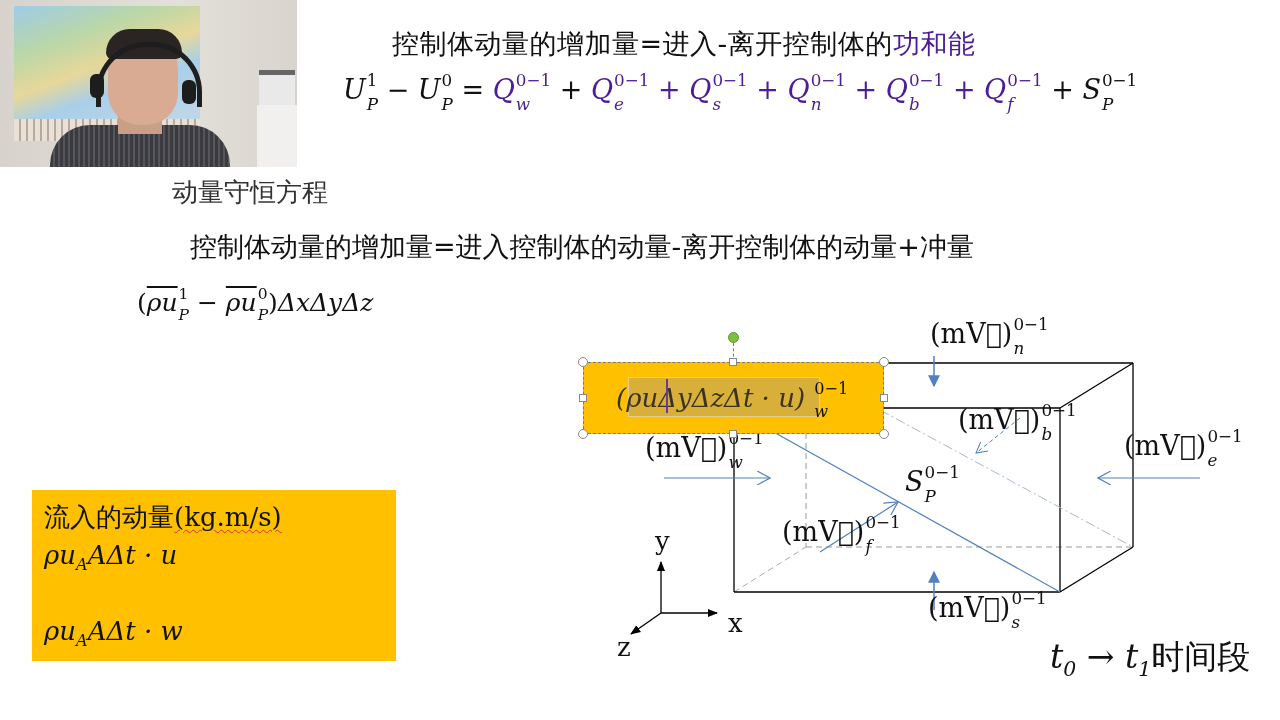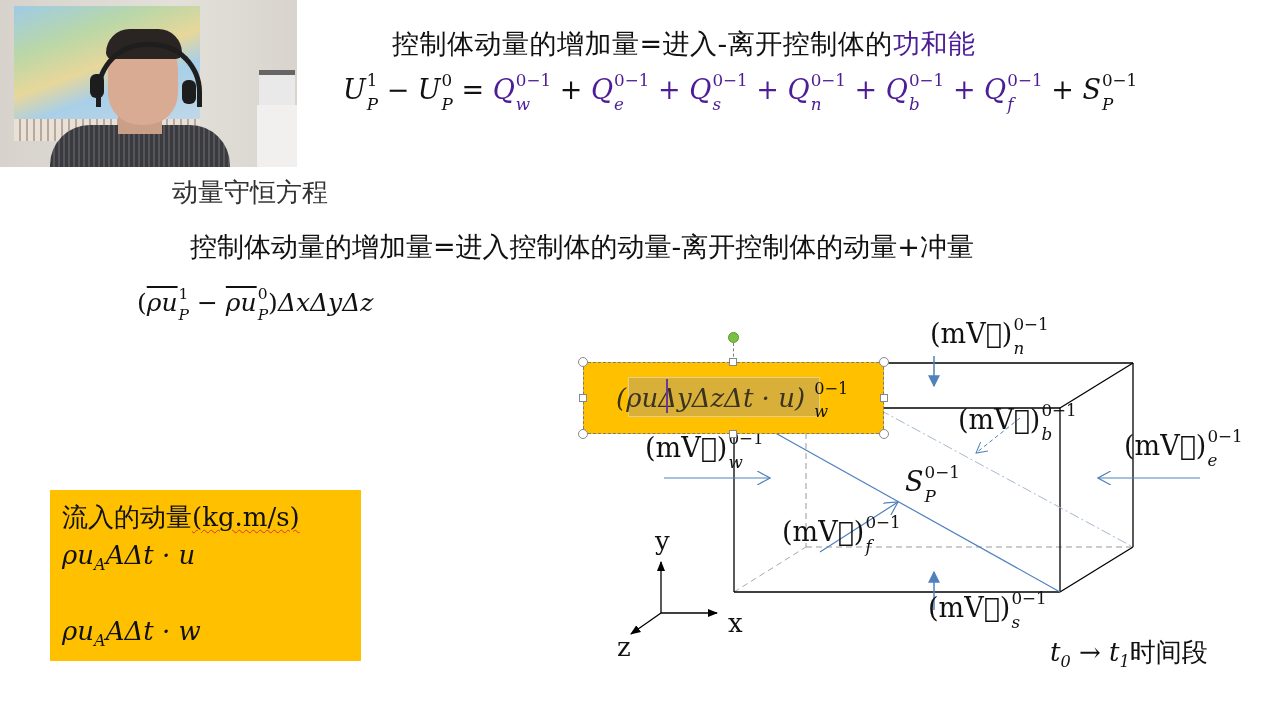--- a/index.html
+++ b/index.html
@@ -33,21 +33,21 @@
   #webcam .ear-r { position:absolute; left:182px; top:80px; width:14px; height:24px; border-radius:6px; background:#1d1d1d; }
 
   #title1 { left:392px; top:26px; font-family:"DejaVu Sans", sans-serif; font-size:27px; letter-spacing:0.5px; white-space:nowrap; }
   #eq1 { left:343px; top:74px; font-size:27px; white-space:nowrap; }
   #section { left:172px; top:175px; font-size:26px; color:#333; font-family:Liberation Mono, monospace; }
   #title2 { left:190px; top:229px; font-family:"DejaVu Sans", sans-serif; font-size:27px; white-space:nowrap; }
   #eq2 { left:137px; top:288px; font-size:25px; white-space:nowrap; }
   .ov { text-decoration:overline; }
 
   
-  #infobox { left:50px; top:490px; width:311px; height:171px; background:#ffc000; }
+  #infobox { left:32px; top:490px; width:364px; height:171px; background:#ffc000; }
   #infobox .line { position:absolute; left:12px; font-size:26px; white-space:nowrap; }
   #infobox .l0 { top:10px; font-style:normal; }
   #infobox .l1 { top:50px; }
   #infobox .l2 { top:88px; }
   #infobox .l3 { top:126px; }
   .squiggle { text-decoration:underline wavy #d33; text-decoration-thickness:1px; text-underline-offset:3px; }
 
   
   #diagram { left:0; top:0; width:1280px; height:720px; pointer-events:none; }
   .lbl { position:absolute; font-size:27px; white-space:nowrap; }
@@ -55,21 +55,21 @@
   
   #selbox { left:583px; top:362px; width:301px; height:72px; background:#ffc000; border:1px dashed #7a7a7a; box-sizing:border-box; }
   #selbox .hl { position:absolute; left:44px; top:14px; width:190px; height:38px; background:rgba(200,168,80,0.7); border:1px solid rgba(255,255,255,0.4); }
   #selbox .txt { position:absolute; left:32px; top:20px; font-size:26px; white-space:nowrap; color:#3a3320; }
   #selbox .caret { position:absolute; left:82px; top:16px; width:2px; height:34px; background:#6a3a9a; }
   .handle { position:absolute; width:8px; height:8px; background:#fff; border:1px solid #888; box-sizing:border-box; }
   .handle.r { border-radius:50%; width:10px; height:10px; }
   #rot { position:absolute; left:728px; top:332px; width:11px; height:11px; border-radius:50%; background:#7ac142; border:1px solid #5a9a30; box-sizing:border-box; }
   #rotline { position:absolute; left:733px; top:343px; width:0; height:19px; border-left:1px dashed #7a7a7a; }
 
-  #timeseg { left:1050px; top:635px; font-size:26px; white-space:nowrap; }
+  #timeseg { left:1050px; top:635px; font-size:33px; white-space:nowrap; }
   #timeseg .cn { font-style:normal; font-family:"DejaVu Serif", serif; }
 </style>
 </head>
 <body>
 
 <div id="webcam" class="abs">
   <div class="wall"></div>
   <div class="map">
       <div class="legend"></div>
     </div>

